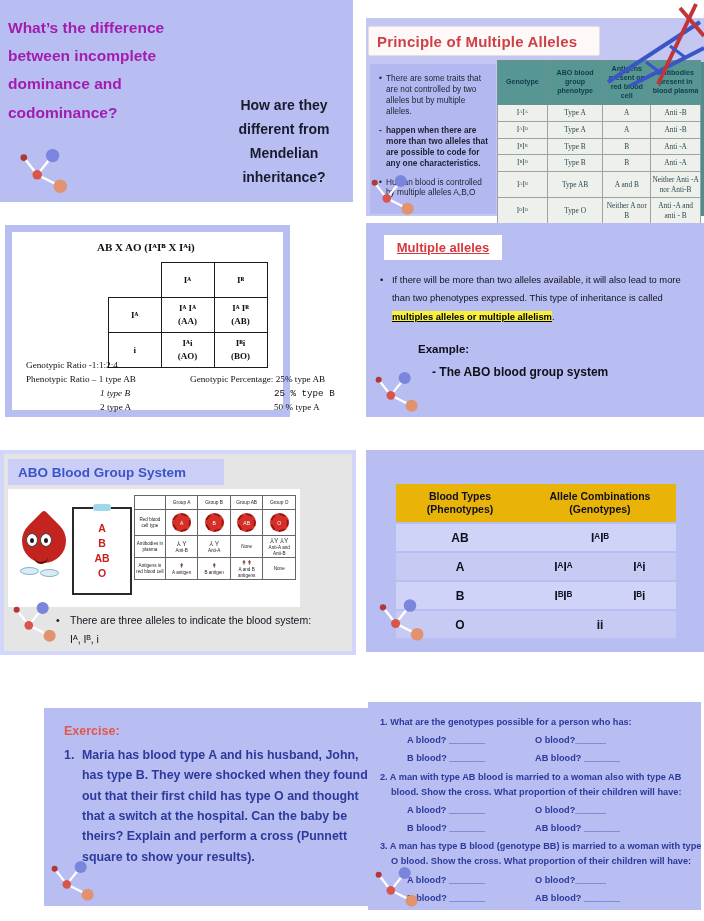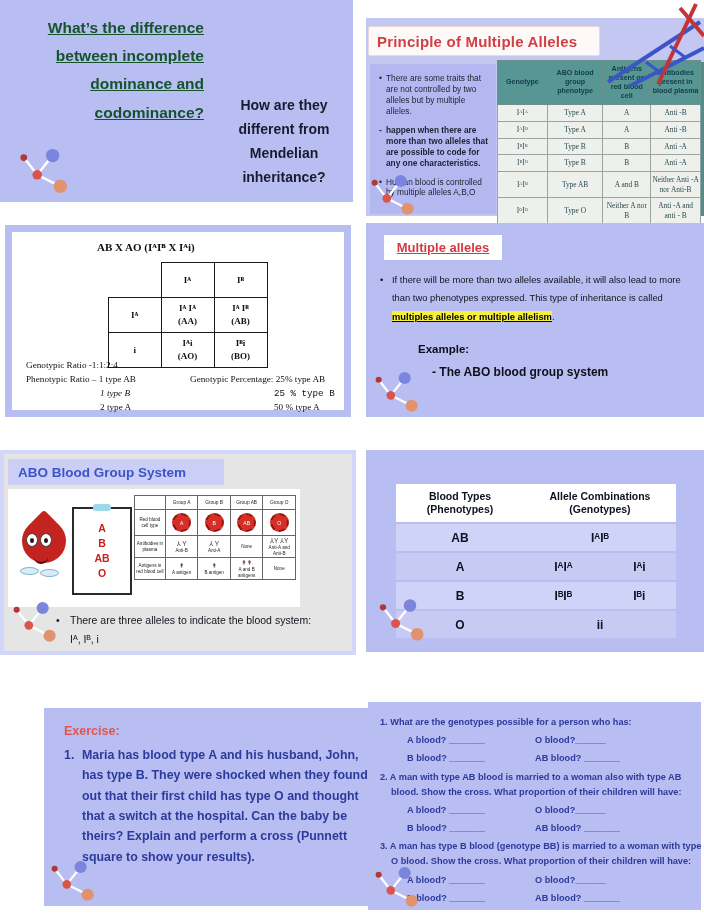--- a/index.html
+++ b/index.html
@@ -10,22 +10,22 @@
   }
   .serif{font-family:"Liberation Serif","DejaVu Serif",serif;}
   .slide{position:absolute;box-sizing:border-box;}
   .strip-top{position:absolute;left:0;top:0;width:353px;height:11px;background:#ccd1f8;}
 
   
   .mol{position:absolute;}
 
   
   .s1{left:0;top:11;width:353px;height:202px;background:#b9bef2;}
-  .s1-q1{position:absolute;left:8px;top:14px;width:196px;text-align:right;
-         font-size:15.5px;font-weight:700;color:#14532d;line-height:1.82;text-decoration:underline;}
+  .s1-q1{position:absolute;left:8px;top:14px;width:196px;text-align:left;
+         font-size:15.5px;font-weight:700;color:#a21caf;line-height:1.82;}
   .s1-q2{position:absolute;left:226px;top:93px;width:116px;text-align:center;
          font-size:14px;font-weight:700;color:#181b2d;line-height:1.72;}
 
   
   .s2{left:366;top:18px;width:338px;height:198px;background:#c4c7f2;}
   .s2{left:366px;}
   .s2-teal{position:absolute;right:0;top:44px;width:9px;height:154px;background:#4f8e8c;border-radius:5px 0 0 5px;}
   .s2-titlebar{position:absolute;left:2px;top:8px;width:232px;height:30px;background:#fdf9f8;
                border-radius:3px;display:flex;align-items:center;padding-left:9px;box-sizing:border-box;
                box-shadow:0 0 0 1px #eadada inset;}
@@ -40,21 +40,21 @@
   .s2-table th{background:#579693;color:#123c4b;font-weight:700;font-size:7.1px;
                border:1px solid #6f8f8d;padding:4px 1px;line-height:1.25;}
   .s2-table td{background:#eef0eb;color:#2c4a55;border:1px solid #9aa4a4;padding:3px 1px;
                font-family:"Liberation Serif","DejaVu Serif",serif;line-height:1.3;}
   .s2-table col.c1{width:50px;} .s2-table col.c2{width:56px;}
   .s2-table col.c3{width:48px;} .s2-table col.c4{width:50px;}
 
   .dna{position:absolute;left:600px;top:0;width:104px;height:86px;z-index:4;}
 
   
-  .s3{left:5px;top:225px;width:346px;height:192px;background:#b9bef2;padding:7px;}
+  .s3{left:5px;top:225px;width:285px;height:192px;background:#b9bef2;padding:7px;}
   .s3-inner{position:relative;width:100%;height:100%;background:#ffffff;color:#101010;}
   .s3-title{position:absolute;left:85px;top:9px;font-size:11px;font-weight:700;}
   .punnett{position:absolute;left:96px;top:30px;border-collapse:collapse;text-align:center;}
   .punnett th,.punnett td{border:1.5px solid #1a1a1a;font-size:9px;font-weight:700;padding:0;}
   .punnett .corner{border:none;}
   .punnett .ch{width:52px;height:22px;}
   .punnett .rh{width:46px;}
   .punnett td{width:52px;height:34px;line-height:1.35;}
   .s3-txt{position:absolute;font-size:9.2px;white-space:nowrap;}
 
@@ -107,21 +107,21 @@
   .ag-glyph.none::before{content:"";}
   .sub{font-size:4.6px;color:#222;display:block;line-height:1.2;}
   .s5-bullet{position:absolute;left:52px;top:157px;width:266px;display:flex;
              font-size:10.5px;color:#14141e;line-height:1.85;}
   .s5-bullet .mk{flex:0 0 14px;}
 
   
   .s6{left:366px;top:450px;width:338px;height:202px;background:#b9bef2;}
   .s6-table{position:absolute;left:30px;top:34px;width:280px;color:#0d1120;}
   .s6-hrow,.s6-row{display:grid;grid-template-columns:128px 152px;border-bottom:2px solid #b9bef2;}
-  .s6-hrow{background:#ffffff;padding:6px 0;}
+  .s6-hrow{background:#eab308;padding:6px 0;}
   .s6-h{font-size:10.5px;font-weight:700;text-align:center;line-height:1.25;}
   .s6-row{height:27px;align-items:center;}
   .s6-row.odd{background:#cfd3f8;} .s6-row.even{background:#c7cbf4;}
   .s6-type{font-weight:700;font-size:12px;text-align:center;}
   .s6-genos{display:flex;justify-content:space-around;font-weight:700;font-size:12px;}
   .s6-genos.center{justify-content:center;}
 
   
   .s7{left:8px;top:708px;width:345px;height:198px;background:#b9bef2;padding:16px 20px;margin-left:36px;}
   .s7-label{color:#e1574d;font-weight:700;font-size:12.5px;margin-bottom:7px;}

